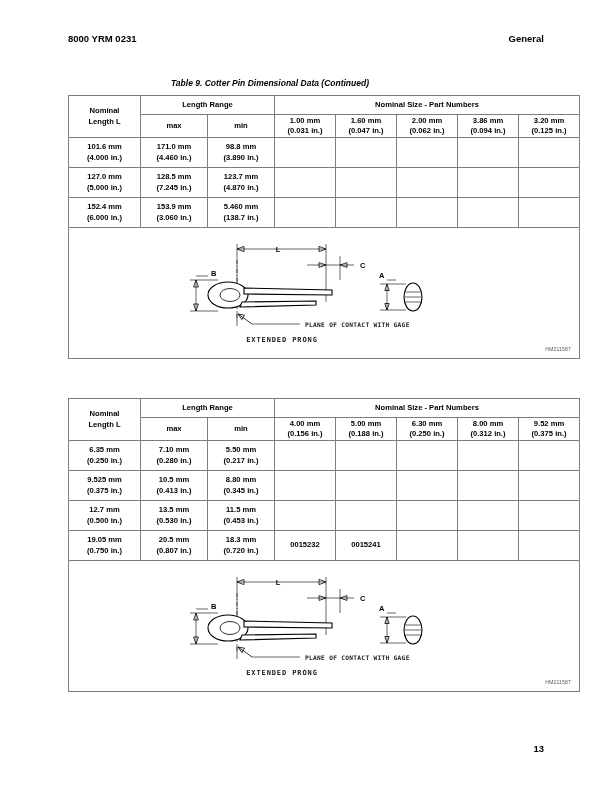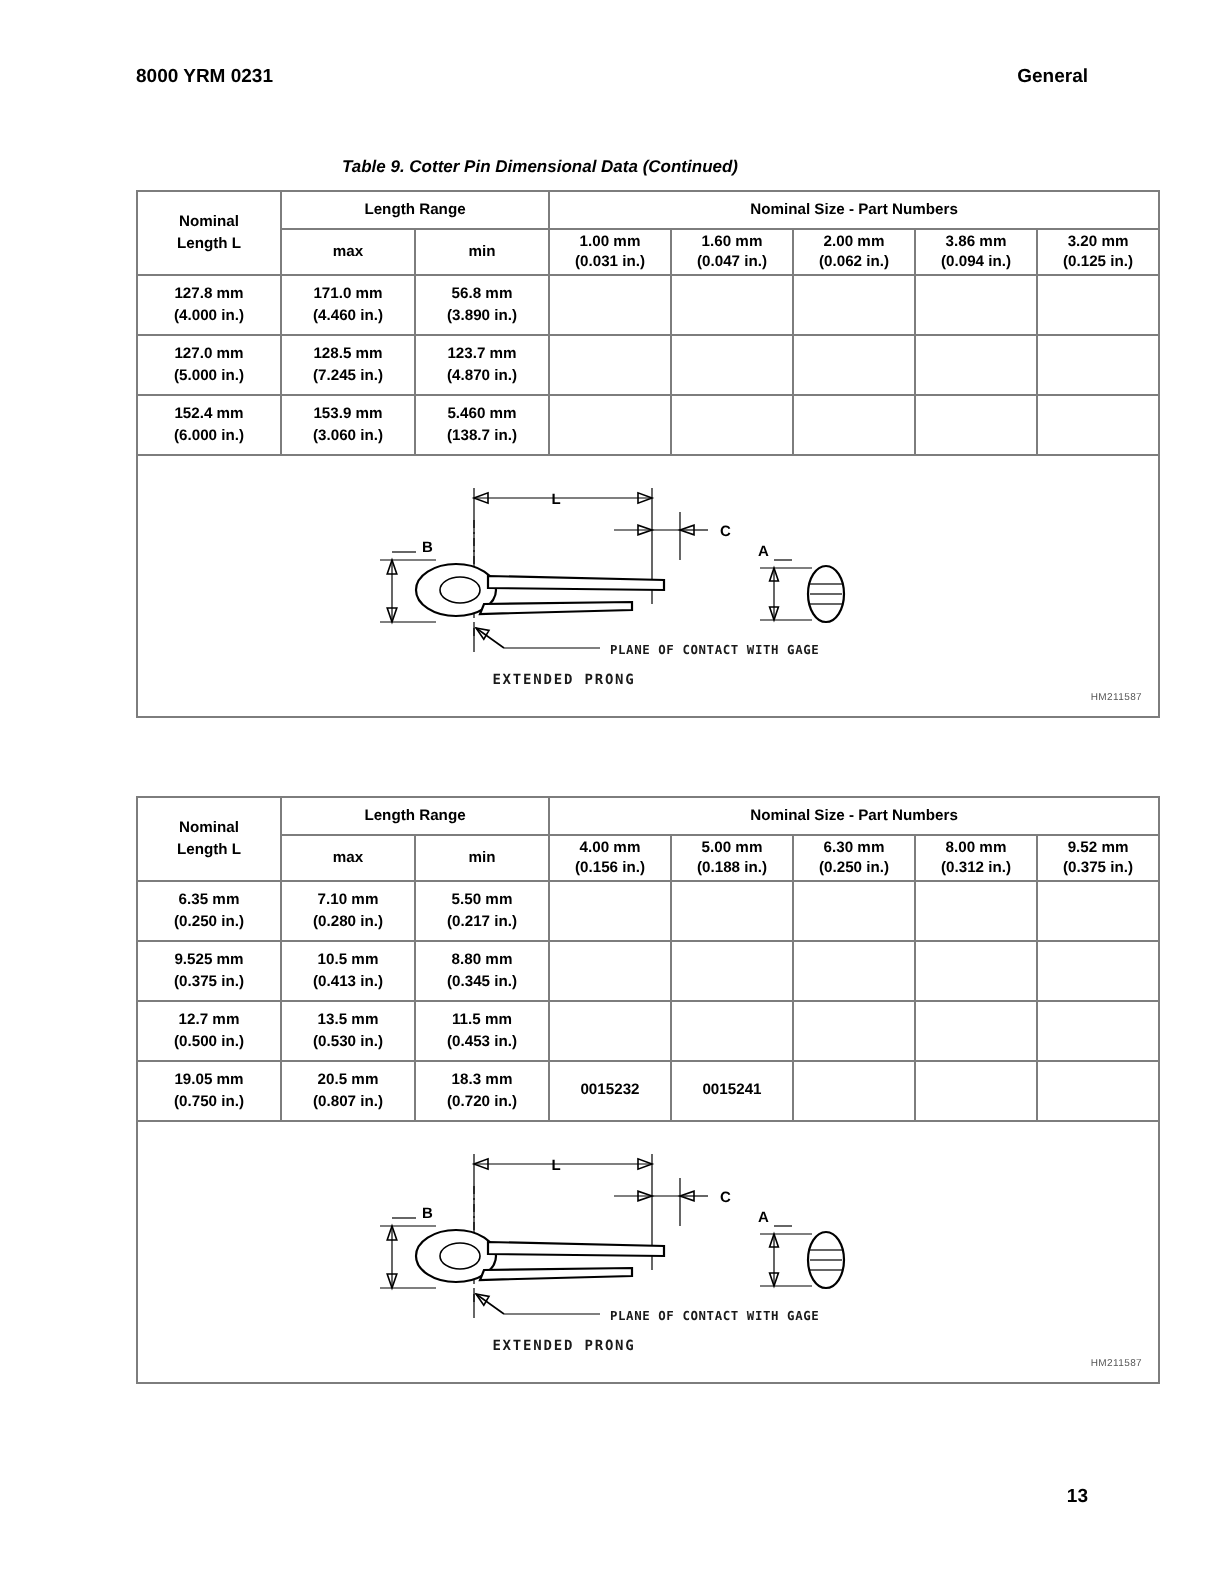--- a/index.html
+++ b/index.html
@@ -225,29 +225,29 @@
         </th>
         <th class="th-sub">
           <span class="cell-line">3.20 mm</span>
           <span class="cell-line">(0.125 in.)</span>
         </th>
       </tr>
     </thead>
     <tbody>
       <tr>
         <td class="data-cell">
-          <span class="cell-line">127.8 mm</span>
+          <span class="cell-line">101.6 mm</span>
           <span class="cell-line">(4.000 in.)</span>
         </td>
         <td class="data-cell">
           <span class="cell-line">171.0 mm</span>
           <span class="cell-line">(4.460 in.)</span>
         </td>
         <td class="data-cell">
-          <span class="cell-line">56.8 mm</span>
+          <span class="cell-line">98.8 mm</span>
           <span class="cell-line">(3.890 in.)</span>
         </td>
         <td class="part-cell"></td>
         <td class="part-cell"></td>
         <td class="part-cell"></td>
         <td class="part-cell"></td>
         <td class="part-cell"></td>
       </tr>
       <tr>
         <td class="data-cell">

